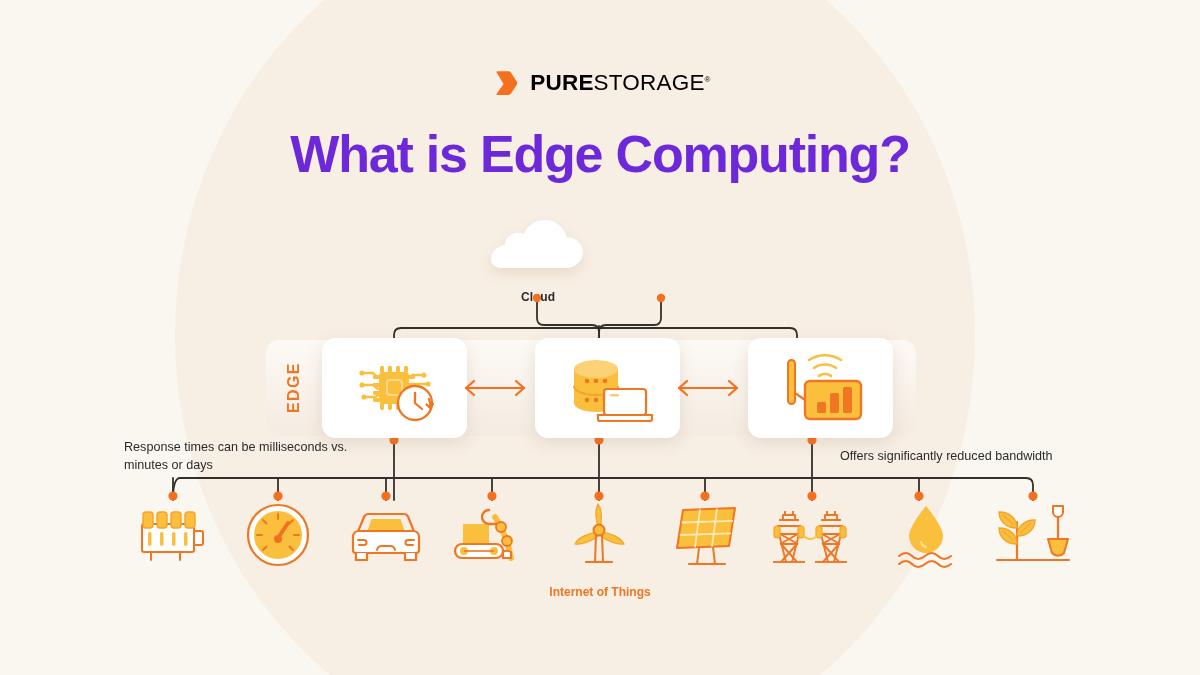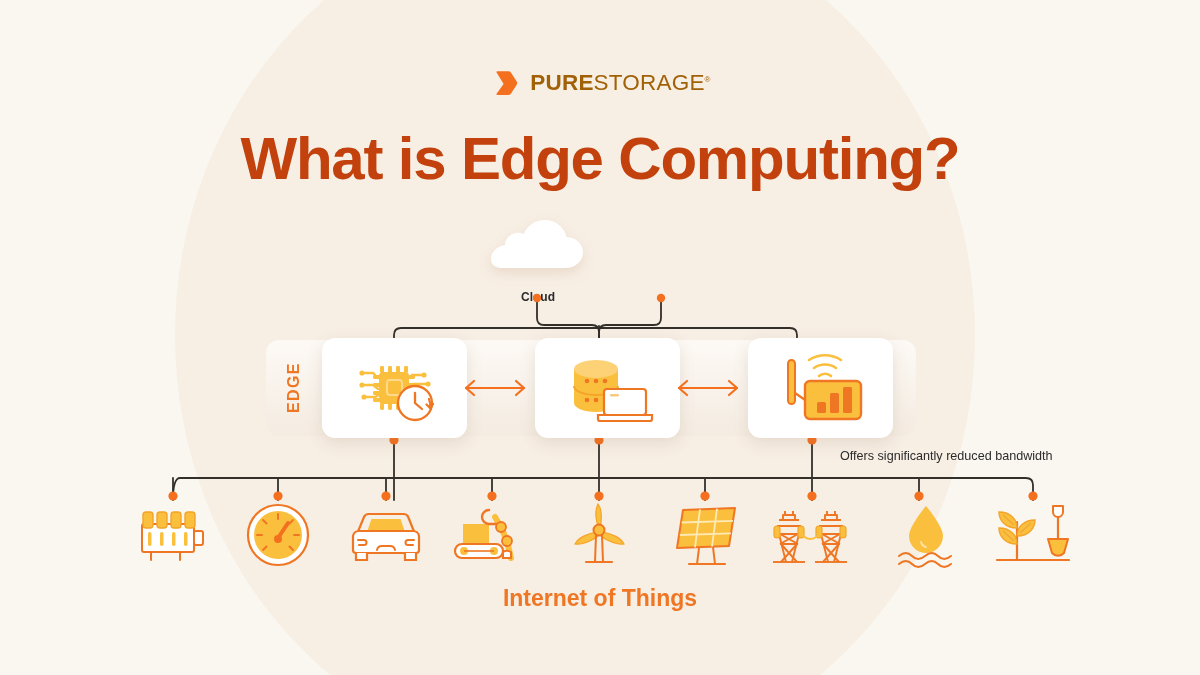--- a/index.html
+++ b/index.html
@@ -19,30 +19,30 @@
     border-radius:50%;
     background:#f7eee4;
   }
 
   
   .logo-wrap{
     position:absolute; left:0; top:68px; width:1200px;
     display:flex; align-items:center; justify-content:center; gap:11px;
   }
   .logo-mark{ width:30px; height:30px; position:relative; }
-  .logo-text{ font-size:22.5px; font-weight:400; letter-spacing:.2px; color:#a16207; white-space:nowrap;}
+  .logo-text{ font-size:22.5px; font-weight:400; letter-spacing:.2px; color:#000000; white-space:nowrap;}
   .logo-text b{ font-weight:700; }
   .logo-text sup{ font-size:8px; vertical-align:super; }
 
   
   .title{
     position:absolute; left:0; top:124px; width:1200px;
     text-align:center;
-    font-size:60px; font-weight:700; letter-spacing:-1.2px;
-    color:#c2410c;
+    font-size:52px; font-weight:700; letter-spacing:-1.2px;
+    color:#6d28d9;
   }
 
   
   .tagline{
     position:absolute; left:124px; top:231px; width:270px;
     font-size:18.5px; font-weight:700; line-height:1.42; color:#2b2b2b;
   }
 
   
   .top-node{ position:absolute; text-align:center; }
@@ -92,21 +92,21 @@
   #anno-left{ left:124px; top:438px; width:230px; }
   #anno-right{ left:840px; top:447px; width:250px; }
 
   
   .iot-icon{
     position:absolute; top:500px; width:84px; height:68px;
     display:flex; align-items:flex-end; justify-content:center;
   }
   .iot-title{
     position:absolute; left:0; top:585px; width:1200px;
-    text-align:center; font-size:23px; font-weight:700; color:#ef7622;
+    text-align:center; font-size:12px; font-weight:700; color:#ef7622;
   }
 
   svg{ display:block; overflow:visible; }
   .wires{ position:absolute; left:0; top:0; width:1200px; height:675px; pointer-events:none; }
 </style>
 </head>
 <body>
 
 <div id="stage">
 
@@ -292,20 +292,21 @@
         <rect x="30" y="31" width="56" height="38" rx="5" fill="#fbbf3e" stroke="#ef7622" stroke-width="2.4"></rect>
         <g fill="#ef7622">
           <rect x="42" y="52" width="9" height="11" rx="1.6"></rect>
           <rect x="55" y="43" width="9" height="20" rx="1.6"></rect>
           <rect x="68" y="37" width="9" height="26" rx="1.6"></rect>
         </g>
       </svg>
     </span>
   </div>
 
+  <div class="anno" id="anno-left">Response times can be milliseconds vs. minutes or days</div>
   <div class="anno" id="anno-right">Offers significantly reduced bandwidth</div>
 
   <div class="iot-icon" style="left:131px">
     <span>
       <svg width="82" height="64" viewBox="0 0 82 64">
         <rect x="10" y="20" width="52" height="28" rx="2" fill="#fff" stroke="#ef7622" stroke-width="2"></rect>
         <rect x="62" y="27" width="9" height="14" rx="2" fill="#fff" stroke="#ef7622" stroke-width="2"></rect>
         <g fill="#fbbf3e" stroke="#f4a42a" stroke-width="1.4">
           <rect x="11" y="8" width="10" height="16" rx="3"></rect>
           <rect x="25" y="8" width="10" height="16" rx="3"></rect>

